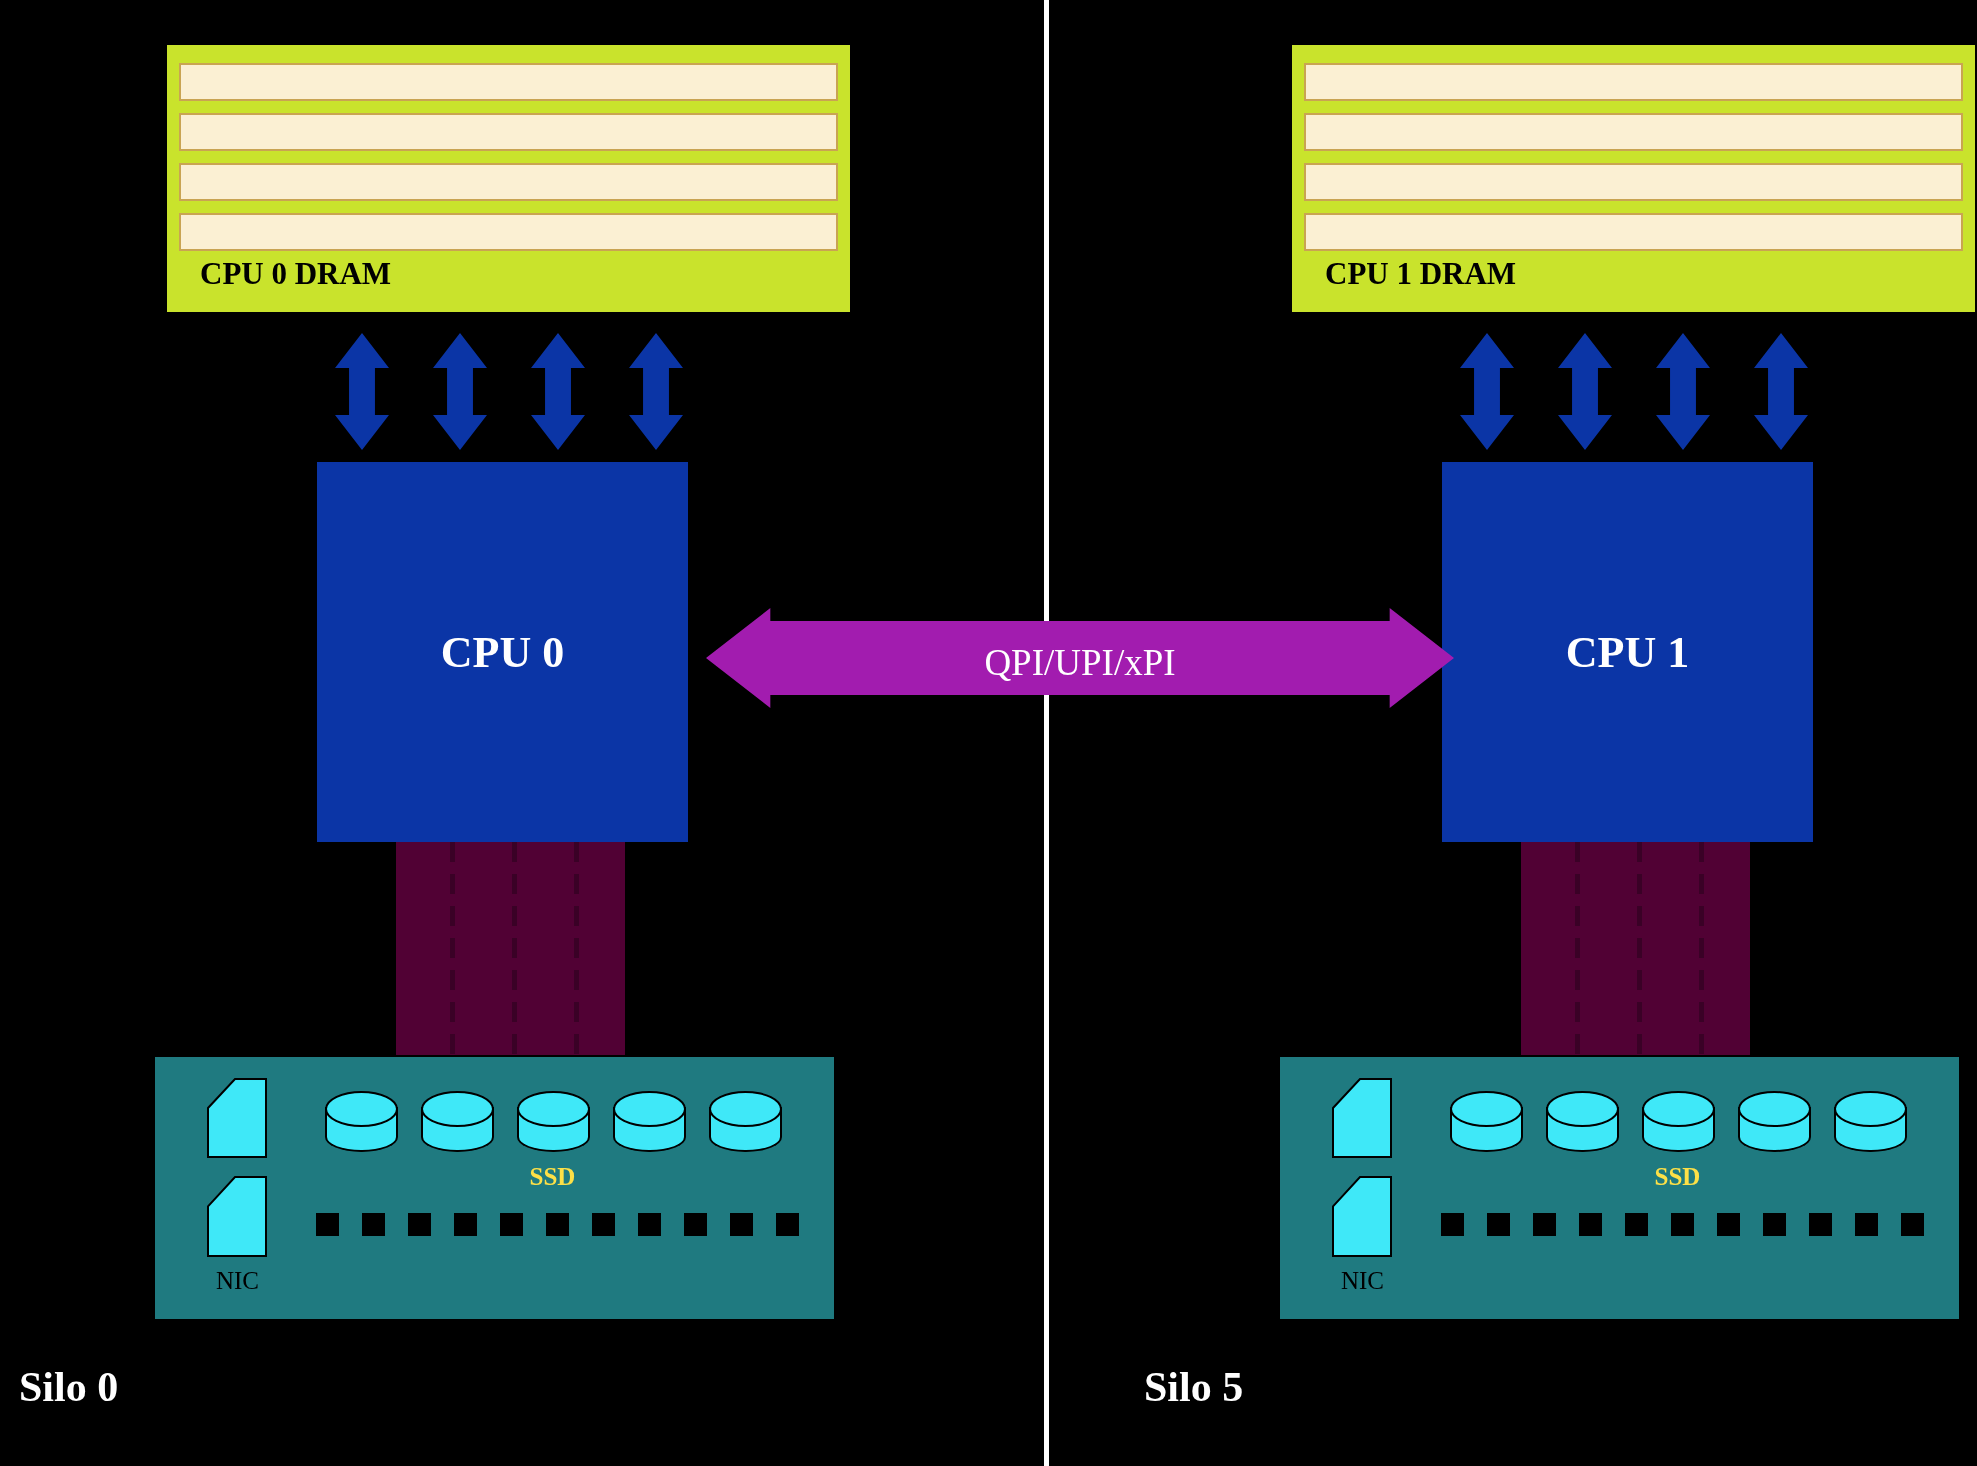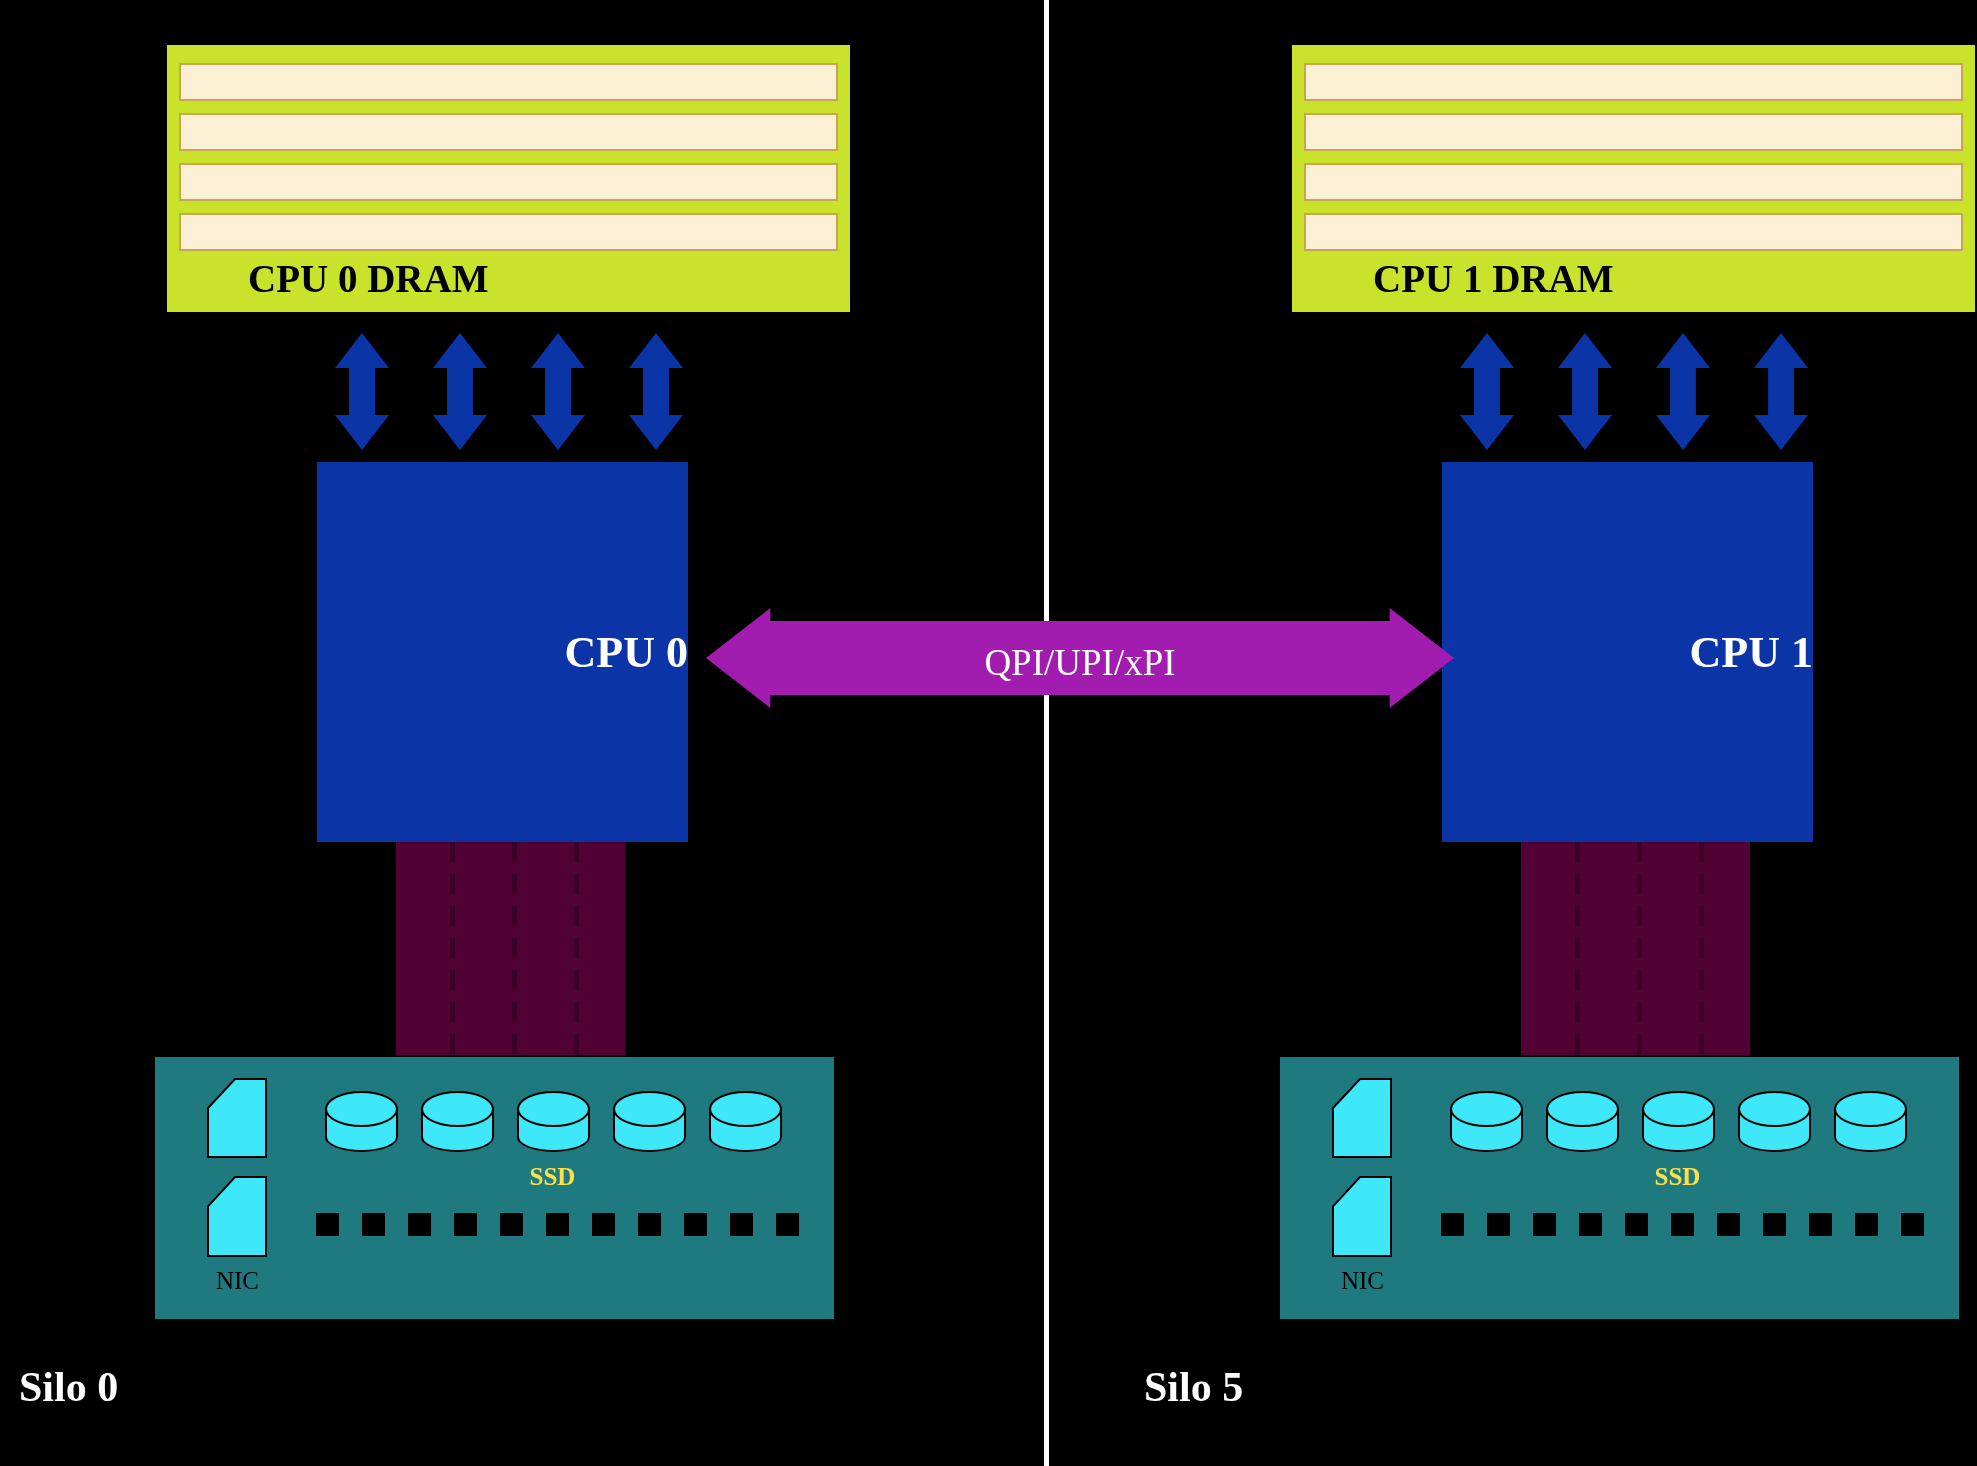--- a/index.html
+++ b/index.html
@@ -13,32 +13,32 @@
   .divider{position:absolute;left:1044px;top:0;width:5px;height:1466px;background:#fff;z-index:0;}
 
   .silo{position:absolute;top:0;width:852px;height:1466px;z-index:1;}
   .silo-0{left:0;}
   .silo-1{left:1125px;}
 
   
   .dram-box{position:absolute;left:167px;top:45px;width:683px;height:267px;background:#c9e32c;}
   .dimm-rack{position:absolute;left:12px;top:18px;right:12px;}
   .dimm-slot{height:38px;margin-bottom:12px;background:#fbf0d3;border:2px solid #c9a452;box-sizing:border-box;}
-  .dram-label{position:absolute;left:33px;top:211px;font-size:39px;font-weight:bold;color:#000;white-space:nowrap;margin-left:48px;}
+  .dram-label{position:absolute;left:33px;top:211px;font-size:31px;font-weight:bold;color:#000;white-space:nowrap;}
 
   
   .mem-arrows{position:absolute;left:335px;top:333px;display:flex;gap:44px;}
   .mem-arrow{
     width:54px;height:117px;background:#0b35a6;
     clip-path:polygon(50% 0,100% 30%,74% 30%,74% 70%,100% 70%,50% 100%,0 70%,26% 70%,26% 30%,0 30%);
   }
 
   
   .cpu-box{position:absolute;left:317px;top:462px;width:371px;height:380px;background:#0b35a6;
-    display:flex;align-items:center;justify-content:flex-end;}
+    display:flex;align-items:center;justify-content:center;}
   .cpu-label{font-size:44px;font-weight:bold;color:#fff;white-space:nowrap;}
 
   
   .pcie-trunk{position:absolute;left:396px;top:842px;width:229px;height:213px;background:#510134;}
   .lane-dividers{position:absolute;left:54px;top:0;bottom:0;width:129px;display:flex;justify-content:space-between;}
   .lane-divider{width:5px;height:100%;
     background:repeating-linear-gradient(to bottom,#3a0126 0 20px,transparent 20px 32px);}
 
   
   .chassis{position:absolute;left:153px;top:1055px;width:683px;height:266px;background:#1f7a80;

